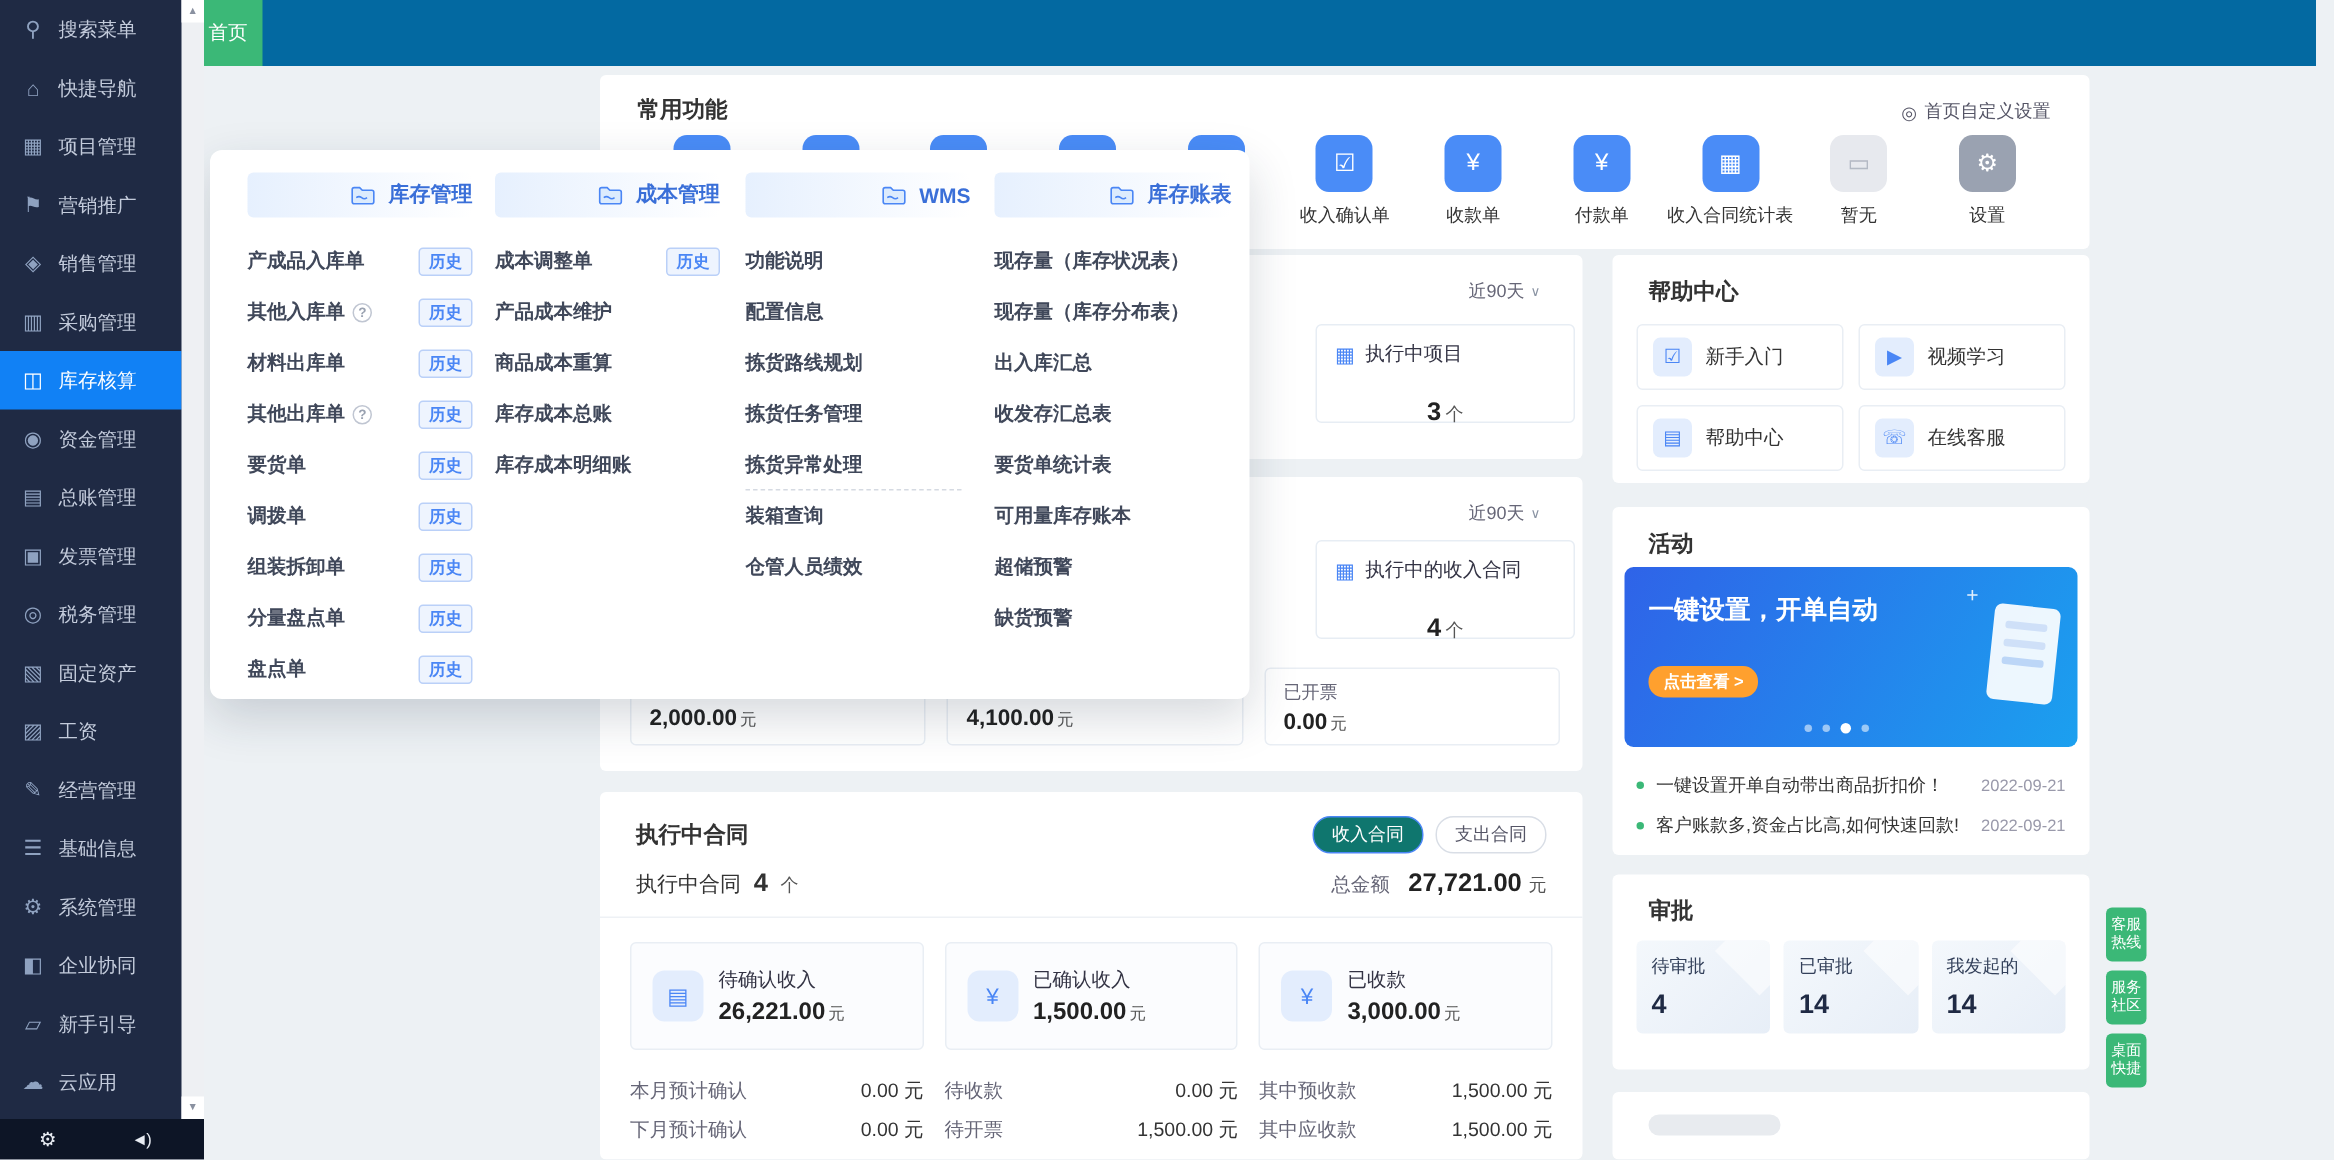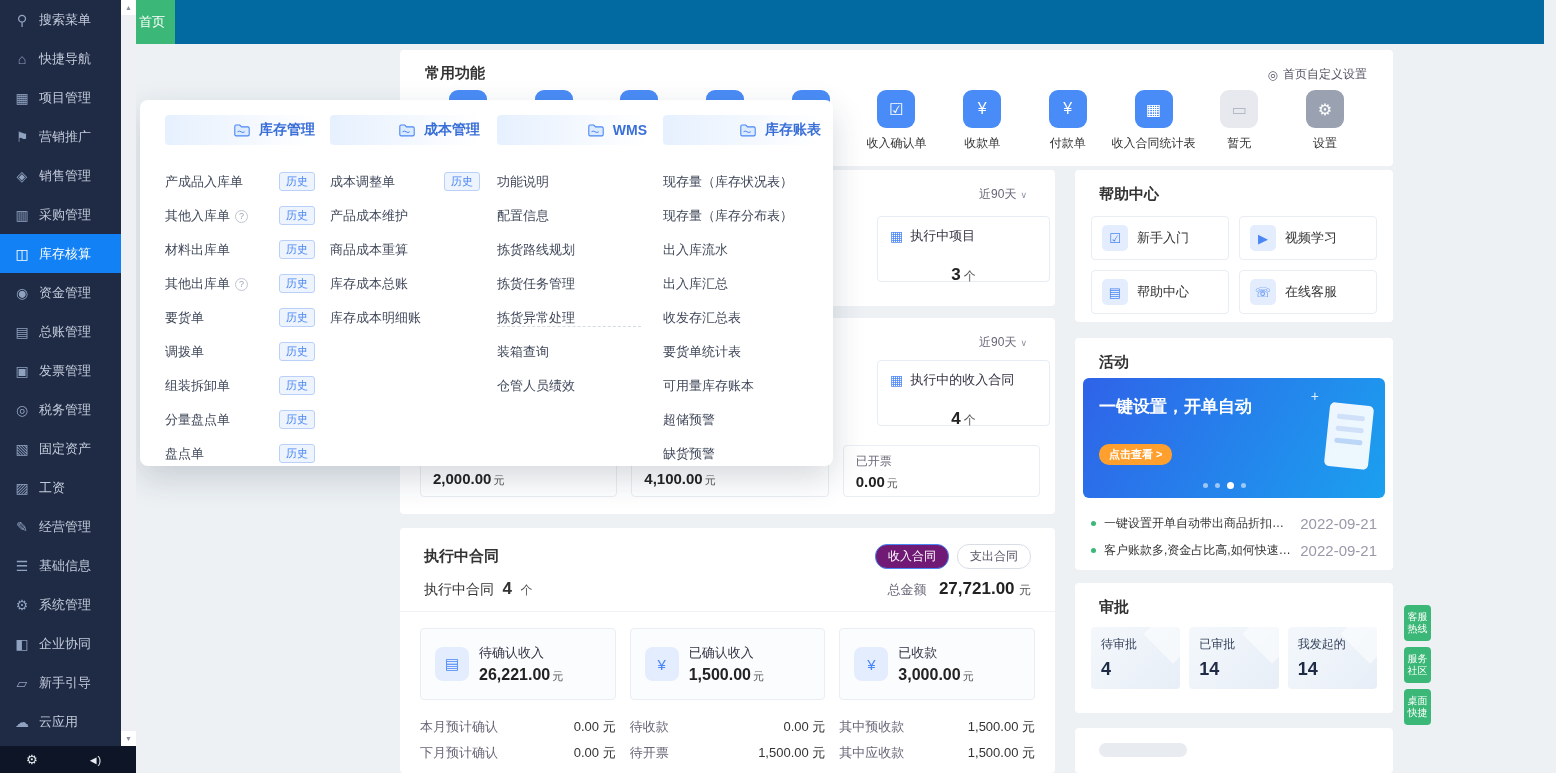--- a/index.html
+++ b/index.html
@@ -49,21 +49,21 @@
 
   
   .megamenu { position:absolute; left:140px; top:100px; width:693px; height:366px; background:#fff; border-radius:8px; box-shadow:0 12px 32px rgba(30,42,68,.18); z-index:60; }
   .mm-col { position:absolute; top:15px; }
   .mm-col0 { left:25px; width:150px; }
   .mm-col1 { left:190px; width:150px; }
   .mm-col2 { left:357px; width:150px; }
   .mm-col3 { left:523px; width:158px; }
   .mm-head { height:30px; display:flex; align-items:center; gap:8px; padding-left:8px; background:linear-gradient(90deg,#e6f0fe,rgba(230,240,254,0)); border-radius:4px; font-size:14px; color:#3a6fd8; font-weight:bold;justify-content:flex-end; }
   .mm-list { margin-top:12px; }
-  .mm-item { position:relative; height:34px; display:flex; align-items:flex-end; justify-content:space-between; cursor:pointer; }
+  .mm-item { position:relative; height:34px; display:flex; align-items:center; justify-content:space-between; cursor:pointer;font-weight:bold; }
   .mm-label { font-size:13px; color:#40485a; display:flex; align-items:center; gap:5px; white-space:nowrap; }
   .mm-help { width:13px; height:13px; border:1px solid #c0c6d2; border-radius:50%; color:#9aa2b1; font-size:9px; display:inline-flex; align-items:center; justify-content:center; flex:none; }
   .mm-history { font-size:11px; color:#4a86f5; border:1px solid #bad0f8; background:#eef4fe; border-radius:3px; padding:1px 6px; flex:none; }
   .mm-divider { position:absolute; left:0; right:6px; bottom:0; border-top:1px dashed #d5dae2; }
 
   
   .panelA { left:400px; top:170px; width:655px; height:136px; }
   .panelB { left:400px; top:318px; width:655px; height:196px; }
   .range { position:absolute; right:28px; top:16px; font-size:12px; color:#667; cursor:pointer; display:flex; gap:4px; align-items:center; }
   .caret { font-size:9px; color:#8a93a3; }
@@ -79,21 +79,21 @@
   .mini-label { font-size:12px; color:#667; min-height:14px; }
   .mini-val { margin-top:3px; font-size:15px; font-weight:bold; color:#222; }
   .mini-unit { font-size:11px; font-weight:normal; color:#555; margin-left:2px; }
 
   
   .contracts { left:400px; top:528px; width:655px; height:245px; }
   .ct-head { display:flex; justify-content:space-between; align-items:center; padding:16px 24px 10px; }
   .ct-title { font-size:15px; font-weight:bold; }
   .ct-toggle { display:flex; gap:8px; }
   .pill { font-size:12px; border-radius:12px; padding:3px 12px; cursor:pointer; background:#fff; color:#556; border:1px solid #d9dee6; }
-  .pill.on { background:#701a75; color:#fff; border-color:#4a86f5; }
+  .pill.on { background:#0f766e; color:#fff; border-color:#4a86f5; }
   .ct-sub { display:flex; justify-content:space-between; align-items:baseline; padding:0 24px 12px; border-bottom:1px solid #eef1f5; }
   .ct-count-label { font-size:14px; color:#333; }
   .ct-count { font-size:17px; font-weight:bold; margin:0 4px; }
   .ct-unit { font-size:12px; color:#555; }
   .ct-total-label { font-size:13px; color:#667; margin-right:8px; }
   .ct-total { font-size:17px; font-weight:bold; color:#222; }
   .ct-cards { display:flex; gap:14px; margin:16px 20px 0; }
   .ct-card { flex:1; height:72px; border:1px solid #e9eef4; border-radius:4px; background:#fbfcfe; display:flex; align-items:center; gap:10px; padding:0 14px; cursor:pointer; }
   .ct-ic { width:34px; height:34px; border-radius:8px; background:#e3edfd; color:#4a86f5; font-size:15px; display:flex; align-items:center; justify-content:center; flex:none; }
   .ct-card-label { font-size:13px; color:#334; }
@@ -120,21 +120,21 @@
   .banner-cta { display:inline-block; margin:9px 0 0 16px; background:#ffa02e; color:#fff; font-size:11px; border-radius:10px; padding:3px 10px; font-weight:bold; }
   .banner-dots { position:absolute; left:120px; bottom:9px; display:flex; gap:7px; align-items:center; }
   .dot { width:5px; height:5px; border-radius:50%; background:rgba(255,255,255,.55); cursor:pointer; }
   .dot.on { width:7px; height:7px; background:#fff; }
   .banner-doc { position:absolute; right:14px; top:26px; width:44px; height:64px; background:rgba(255,255,255,.92); border-radius:5px; transform:rotate(6deg); }
   .banner-doc::after { content:""; position:absolute; left:8px; top:11px; right:8px; height:5px; background:#cfe0f8; border-radius:2px; box-shadow:0 12px 0 #cfe0f8, 0 24px 0 #bcd6f7; }
   .news { position:absolute; left:16px; right:16px; top:172px; }
   .news-row { height:27px; display:flex; align-items:center; cursor:pointer; }
   .news-dot { width:5px; height:5px; border-radius:50%; background:#3bb877; margin-right:8px; flex:none; }
   .news-text { font-size:12px; color:#333; white-space:nowrap; overflow:hidden; text-overflow:ellipsis; flex:1; }
-  .news-date { font-size:15px; color:#99a; margin-left:8px; flex:none; }
+  .news-date { font-size:11px; color:#99a; margin-left:8px; flex:none; }
 
   
   .approval { left:1075px; top:583px; width:318px; height:130px; }
   .appr-row { position:absolute; left:16px; right:16px; top:44px; display:flex; gap:9px; }
   .appr-card { flex:1; height:62px; border-radius:4px; background:linear-gradient(135deg,#f4f8fc,#e7eef7); padding:9px 10px; cursor:pointer; position:relative; overflow:hidden; }
   .appr-card::after { content:""; position:absolute; right:-14px; top:-14px; width:42px; height:42px; background:rgba(255,255,255,.55); transform:rotate(45deg); }
   .appr-label { font-size:12px; color:#33405a; }
   .appr-val { margin-top:6px; font-size:18px; font-weight:bold; color:#1f2a44; }
 
   
@@ -674,26 +674,20 @@
 
           </div>
 
           <div class="mm-item">
             <span class="mm-label">
               <span>现存量（库存分布表）</span>
             </span>
 
           </div>
 
-          <div class="mm-item">
-            <span class="mm-label">
-              <span>出入库流水</span>
-            </span>
-
-          </div>
 
           <div class="mm-item">
             <span class="mm-label">
               <span>出入库汇总</span>
             </span>
 
           </div>
 
           <div class="mm-item">
             <span class="mm-label">

